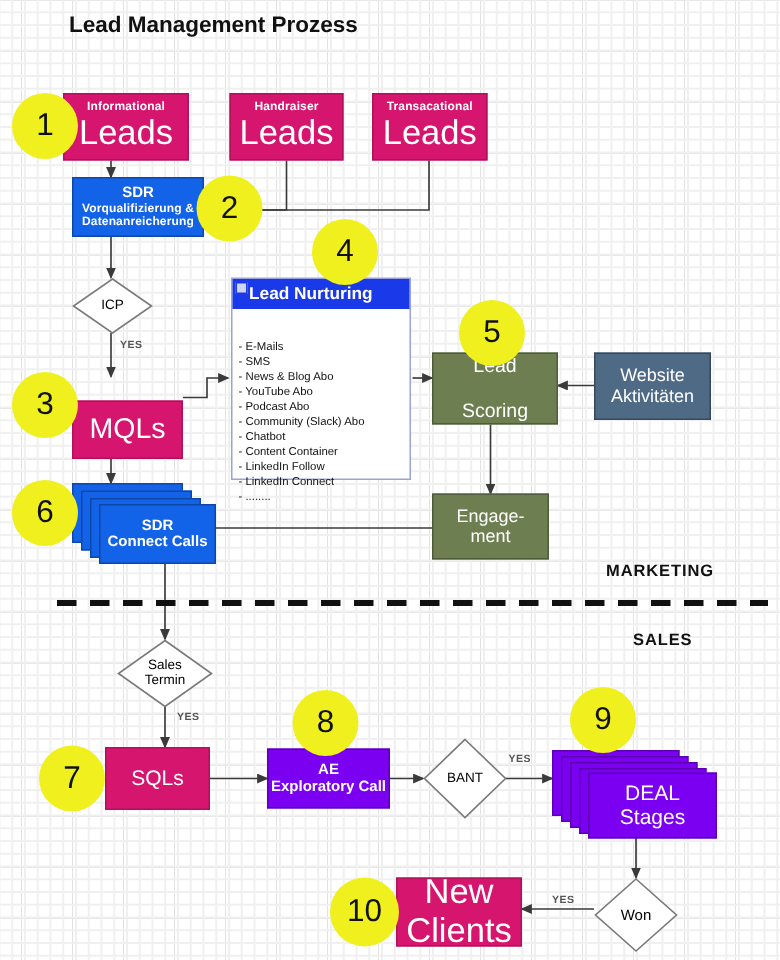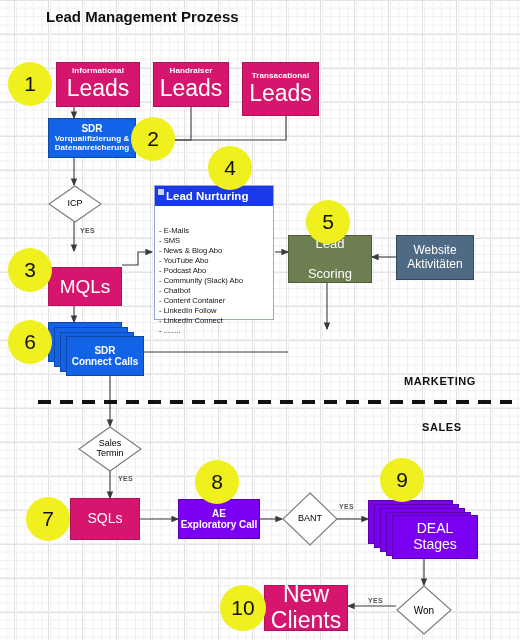--- a/index.html
+++ b/index.html
@@ -111,31 +111,31 @@
       <path d="M424,558 L424,585" marker-end="url(#ah)"></path>
 
       <path d="M396,606 L348,606" marker-end="url(#ah)"></path>
     </g>
 
     <path d="M38,402 L512,402" stroke="#111111" stroke-width="4" stroke-dasharray="13,9" fill="none"></path>
   </svg>
 
   <div id="title">Lead Management Prozess</div>
 
-  <div class="node pink" style="left:56px;top:62px;width:84px;height:45px;">
+  <div class="node pink" style="left:42px;top:62px;width:84px;height:45px;">
     <div class="lbl-small">Informational</div>
     <div class="lbl-big">Leads</div>
   </div>
 
   <div class="node pink" style="left:153px;top:62px;width:76px;height:45px;">
     <div class="lbl-small">Handraiser</div>
     <div class="lbl-big">Leads</div>
   </div>
 
-  <div class="node pink" style="left:242px;top:62px;width:77px;height:54px;">
+  <div class="node pink" style="left:248px;top:62px;width:77px;height:45px;">
     <div class="lbl-small">Transacational</div>
     <div class="lbl-big">Leads</div>
   </div>
 
   <div class="node blue" style="left:48px;top:118px;width:88px;height:40px;">
     <div class="lbl-mid">SDR</div>
     <div class="lbl-small">Vorqualifizierung &amp;</div>
     <div class="lbl-small">Datenanreicherung</div>
   </div>
 
@@ -186,20 +186,24 @@
   <div class="node green" style="left:288px;top:235px;width:84px;height:48px;gap:15px;">
     <div class="lbl-13">Lead</div>
     <div class="lbl-13">Scoring</div>
   </div>
 
   <div class="node slate" style="left:396px;top:235px;width:78px;height:45px;">
     <div class="lbl-12">Website</div>
     <div class="lbl-12">Aktivitäten</div>
   </div>
 
+  <div class="node green" style="left:288px;top:329px;width:78px;height:44px;">
+    <div class="lbl-12">Engage-</div>
+    <div class="lbl-12">ment</div>
+  </div>
 
   <div class="swim" style="left:404px;top:375px;">MARKETING</div>
   <div class="swim" style="left:422px;top:421px;">SALES</div>
 
   <div class="diamond" style="left:78px;top:426px;width:64px;height:46px;">
     <svg width="64" height="46">
         <polygon points="32,1 63,23 32,45 1,23" fill="#ffffff" stroke="#7a7a7a" stroke-width="1.1"></polygon>
       </svg>
     <div class="dtxt">
       <span>Sales</span>

